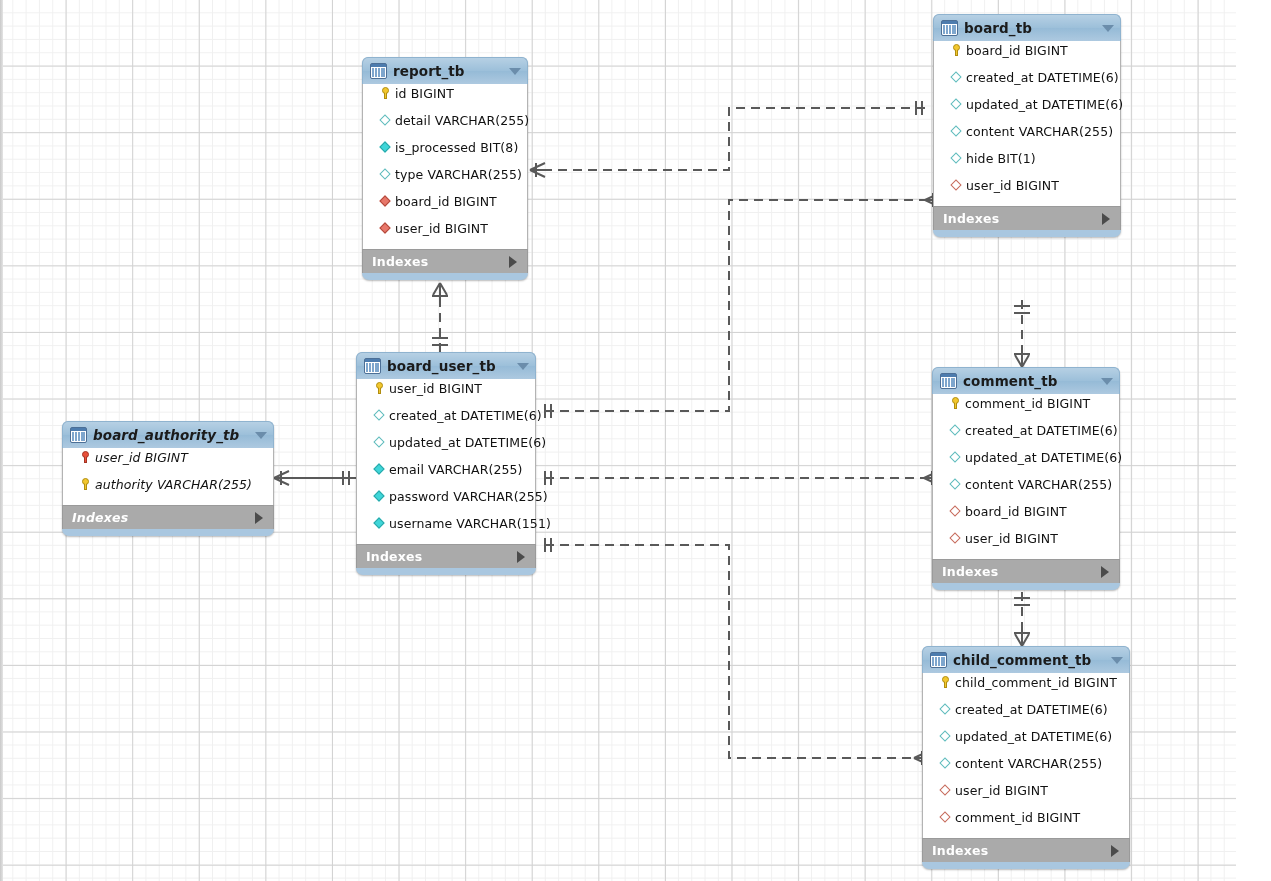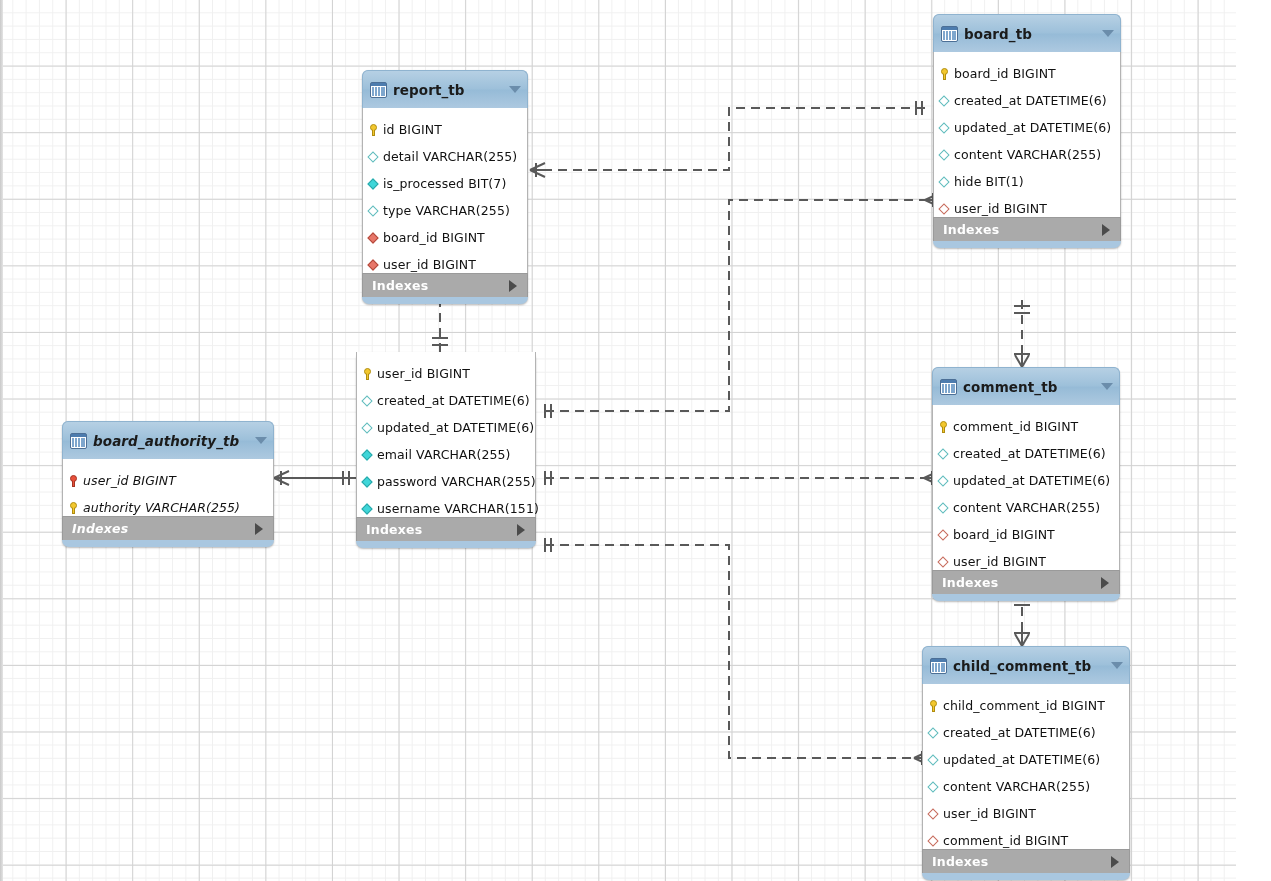--- a/index.html
+++ b/index.html
@@ -41,21 +41,21 @@
   
   .tbl{
     position:absolute;
     border-radius:7px;
     background:#a9c7e0;
     box-shadow:0 1px 2px rgba(0,0,0,.28);
     box-sizing:border-box;
     padding-bottom:7px;
   }
   .tbl-hdr{
-    height:38px;
+    height:27px;
     border-radius:6px 6px 0 0;
     background:linear-gradient(to bottom,#b6d0e4 0%,#9dc0da 48%,#96bbd7 52%,#adc9e0 100%);
     border:1px solid #8fb3cf;
     border-bottom:none;
     display:flex;align-items:center;
     padding:0 6px 0 7px;
     box-sizing:border-box;
   }
   .tbl-icon{
     width:15px;height:14px;flex:0 0 auto;margin-right:6px;
@@ -81,22 +81,22 @@
     width:0;height:0;flex:0 0 auto;margin-left:6px;
     border-left:6px solid transparent;border-right:6px solid transparent;
     border-top:7px solid #6b8dab;
   }
   .tbl-body{
     background:#ffffff;
     border-left:1px solid #b3b3b3;border-right:1px solid #b3b3b3;
     padding:2px 0 1px 0;
   }
   .col{
-    display:flex;align-items:flex-end;
-    height:27px;padding-left:4px;box-sizing:border-box;
+    display:flex;align-items:flex-start;
+    height:27px;padding-left:16px;box-sizing:border-box;
     white-space:nowrap;
   }
   .col-name{
     font-size:12.5px;color:#111111;letter-spacing:.1px;
   }
   
   .ic{width:13px;height:14px;flex:0 0 auto;margin-right:3px;position:relative;}
   .ic.key:before{
     content:"";position:absolute;left:3px;top:1px;width:7px;height:7px;
     border-radius:50%;background:#f2c72e;border:1px solid #b08d10;
@@ -210,38 +210,38 @@
         <path d="M274,478 L289,478 M274,478 L289,471 M274,478 L289,485" stroke-dasharray="none"></path>
         <path d="M281,471 L281,485" stroke-dasharray="none"></path>
 
         <path d="M343,471 L343,485 M349,471 L349,485" stroke-dasharray="none"></path>
       </g>
 
     </g>
   </svg>
 
   <div id="tables-root">
-      <div class="tbl" style="left: 362px; top: 70px; width: 166px;">
+      <div class="tbl" style="left: 362px; top: 57px; width: 166px;">
         <div class="tbl-hdr">
           <span class="tbl-icon"></span>
           <span class="tbl-title">report_tb</span>
           <span class="tbl-caret"></span>
         </div>
         <div class="tbl-body">
           <div class="col">
             <span class="ic key"></span>
             <span class="col-name">id BIGINT</span>
           </div>
           <div class="col">
             <span class="ic dia"></span>
             <span class="col-name">detail VARCHAR(255)</span>
           </div>
           <div class="col">
             <span class="ic dia nn"></span>
-            <span class="col-name">is_processed BIT(7)</span>
+            <span class="col-name">is_processed BIT(8)</span>
           </div>
           <div class="col">
             <span class="ic dia"></span>
             <span class="col-name">type VARCHAR(255)</span>
           </div>
           <div class="col">
             <span class="ic dia fk nn"></span>
             <span class="col-name">board_id BIGINT</span>
           </div>
           <div class="col">
@@ -285,20 +285,25 @@
             <span class="ic dia fk"></span>
             <span class="col-name">user_id BIGINT</span>
           </div>
         </div>
         <div class="tbl-idx">
           <span class="idx-label">Indexes</span>
           <span class="idx-caret"></span>
         </div>
       </div>
       <div class="tbl" style="left: 356px; top: 352px; width: 180px;">
+        <div class="tbl-hdr">
+          <span class="tbl-icon"></span>
+          <span class="tbl-title">board_user_tb</span>
+          <span class="tbl-caret"></span>
+        </div>
         <div class="tbl-body">
           <div class="col">
             <span class="ic key"></span>
             <span class="col-name">user_id BIGINT</span>
           </div>
           <div class="col">
             <span class="ic dia"></span>
             <span class="col-name">created_at DATETIME(6)</span>
           </div>
           <div class="col">

